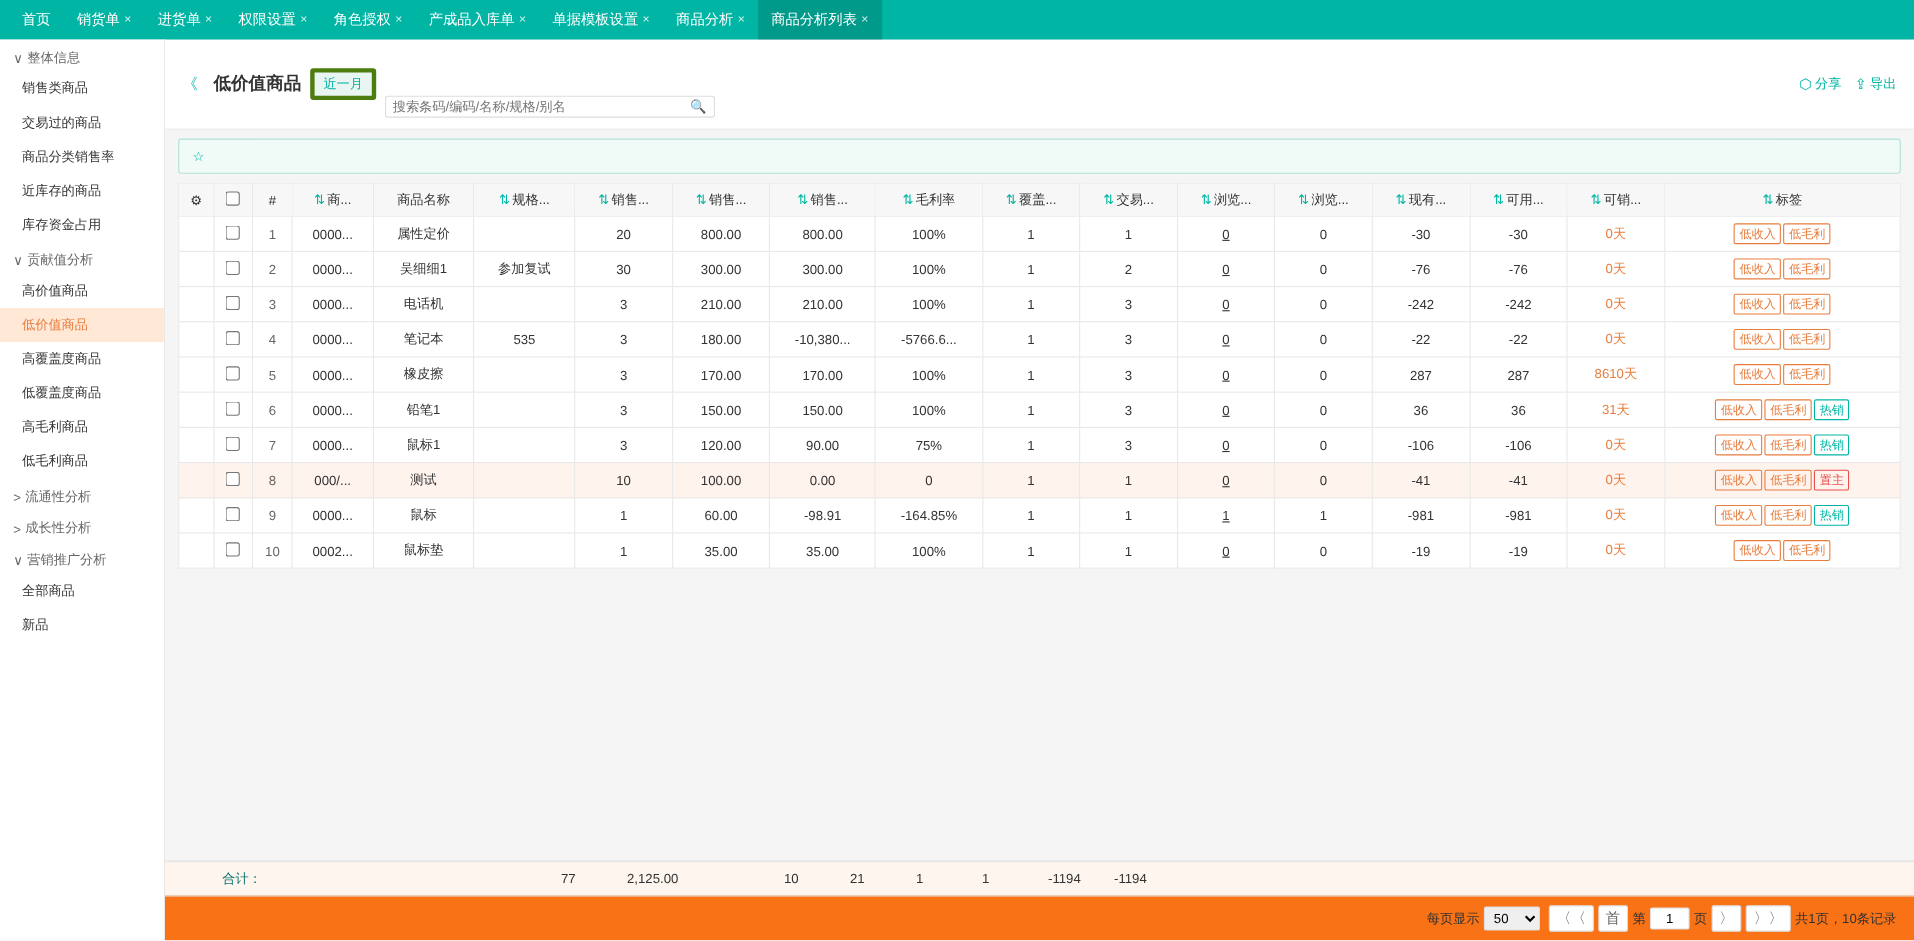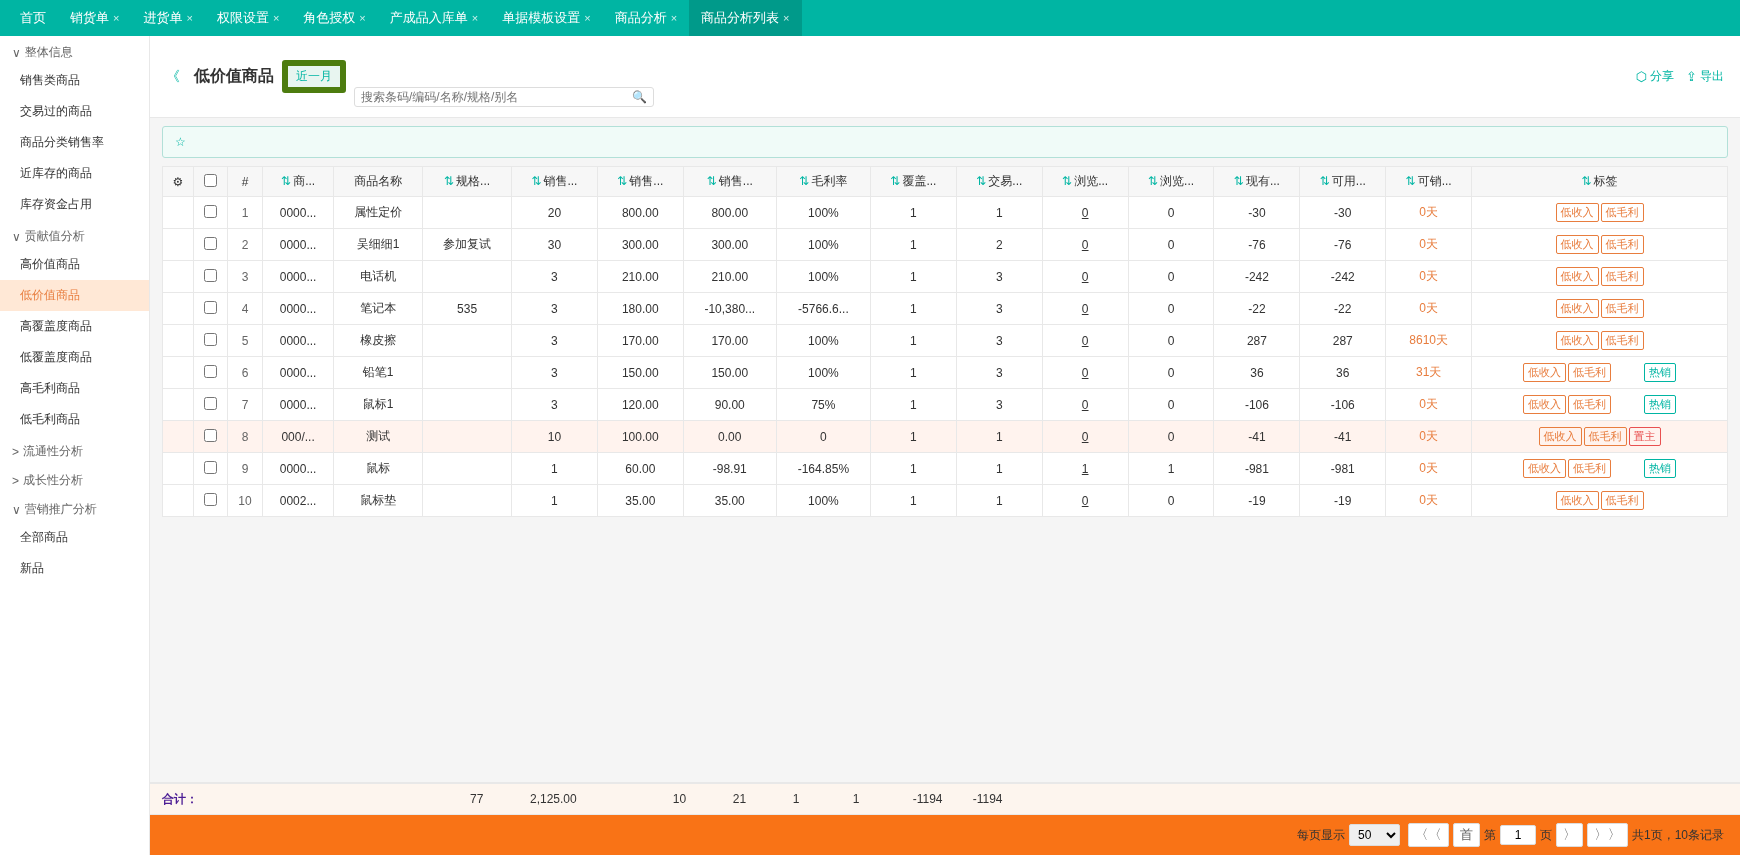--- a/index.html
+++ b/index.html
@@ -78,21 +78,21 @@
       gap: 8px;
     }
     .page-title {
       font-size: 16px;
       font-weight: bold;
       color: #333;
     }
     .filter-btn {
       background: #e8f5f0;
       color: #00b5a3;
-      border: 6px solid #4d7c0f;
+      border: 4px solid #4d7c0f;
       border-radius: 3px;
       padding: 2px 8px;
       cursor: pointer;
       font-size: 12px;
     }
     .search-box {
       display: flex;
       align-items: center;
       border: 1px solid #ddd;
       border-radius: 3px;
@@ -176,36 +176,36 @@
     .tag {
       display: inline-block;
       border: 1px solid;
       border-radius: 2px;
       padding: 1px 4px;
       font-size: 11px;
       margin: 1px;
     }
     .tag-orange { color: #e87d3e; border-color: #e87d3e; }
     .tag-red { color: #e85050; border-color: #e85050; }
-    .tag-green { color: #00b5a3; border-color: #00b5a3; margin-left: 32px; }
+    .tag-green { color: #00b5a3; border-color: #00b5a3; }
 
     .days-badge { color: #e87d3e; }
 
     .underline-link { text-decoration: underline; color: #333; cursor: pointer; }
 
     
     .table-footer {
       background: #fdf5ee;
       border-top: 2px solid #e8e8e8;
       padding: 6px 12px;
       display: flex;
       align-items: center;
       font-size: 12px;
     }
-    .footer-label { color: #4c1d95; font-weight: bold; min-width: 80px; }
+    .footer-label { color: #0f766e; font-weight: normal; min-width: 80px; margin-left: 40px; }
     .footer-cells {
       display: flex;
       flex: 1;
       gap: 0;
     }
     .footer-cell {
       text-align: left;
       padding: 2px 8px;
       min-width: 60px;
     }

